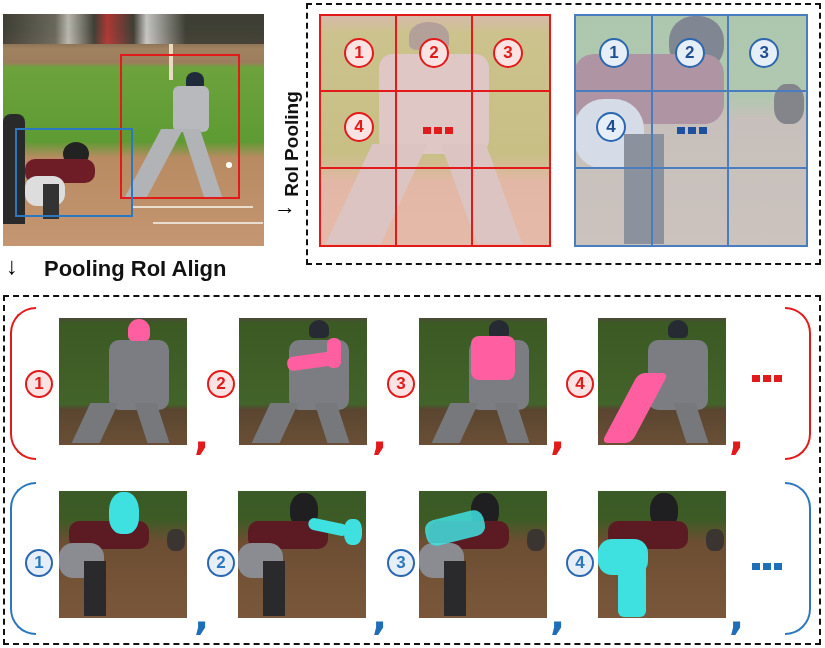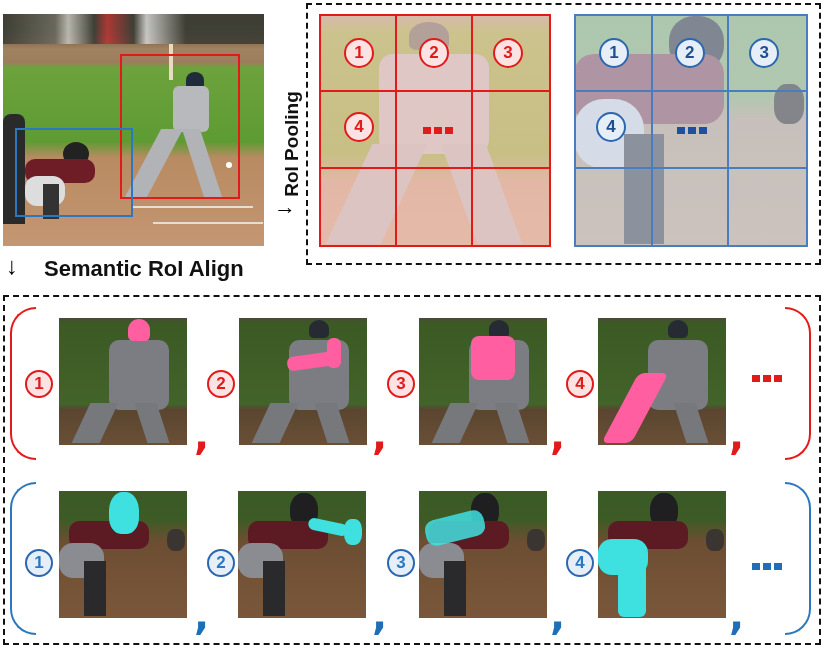--- a/index.html
+++ b/index.html
@@ -50,21 +50,21 @@
   <div class="abs" style="left:223px;top:148px;width:6px;height:6px;background:#fff;border-radius:50%;"></div>
 
   <div class="abs box" style="left:117px;top:40px;width:120px;height:145px;border-color:#e21a1a;"></div>
   <div class="abs box" style="left:12px;top:114px;width:118px;height:89px;border-color:#2b78c0;"></div>
 </div>
 
 <div class="abs label" style="left:262px;top:132px;width:60px;height:24px;transform:rotate(-90deg);transform-origin:center;font-size:19px;white-space:nowrap;display:flex;align-items:center;justify-content:center;">RoI Pooling</div>
 <div class="abs" style="left:274px;top:196px;font-size:22px;font-weight:bold;line-height:1;">→</div>
 
 <div class="abs" style="left:6px;top:254px;font-size:24px;font-weight:bold;line-height:1;">↓</div>
-<div class="abs label" style="left:44px;top:256px;font-size:22px;white-space:nowrap;">Semantic RoI Align</div>
+<div class="abs label" style="left:44px;top:256px;font-size:22px;white-space:nowrap;">Pooling RoI Align</div>
 
 <div class="abs dashed" style="left:306px;top:3px;width:515px;height:262px;"></div>
 
 <div class="abs" style="left:319px;top:14px;width:232px;height:233px;background:linear-gradient(180deg,#c9b8a8 0,#b8c47a 8%,#b3c070 60%,#d8b59d 72%,#dcb9a0 100%);">
   <div class="abs" style="left:90px;top:8px;width:40px;height:28px;background:#8c8a90;border-radius:50% 50% 20% 20%;opacity:.8;"></div>
   <div class="abs" style="left:60px;top:40px;width:110px;height:100px;background:#d3cbc8;border-radius:14px;"></div>
   <div class="abs" style="left:30px;top:130px;width:55px;height:100px;background:#cfc7c4;transform:skewX(-25deg);"></div>
   <div class="abs" style="left:140px;top:130px;width:45px;height:100px;background:#cfc7c4;transform:skewX(20deg);"></div>
   <div class="abs" style="left:0;top:0;width:232px;height:233px;background:rgba(255,190,190,.28);"></div>
   <div class="abs grid" style="left:0;top:0;width:232px;height:233px;border:2.5px solid #e21a1a;">

